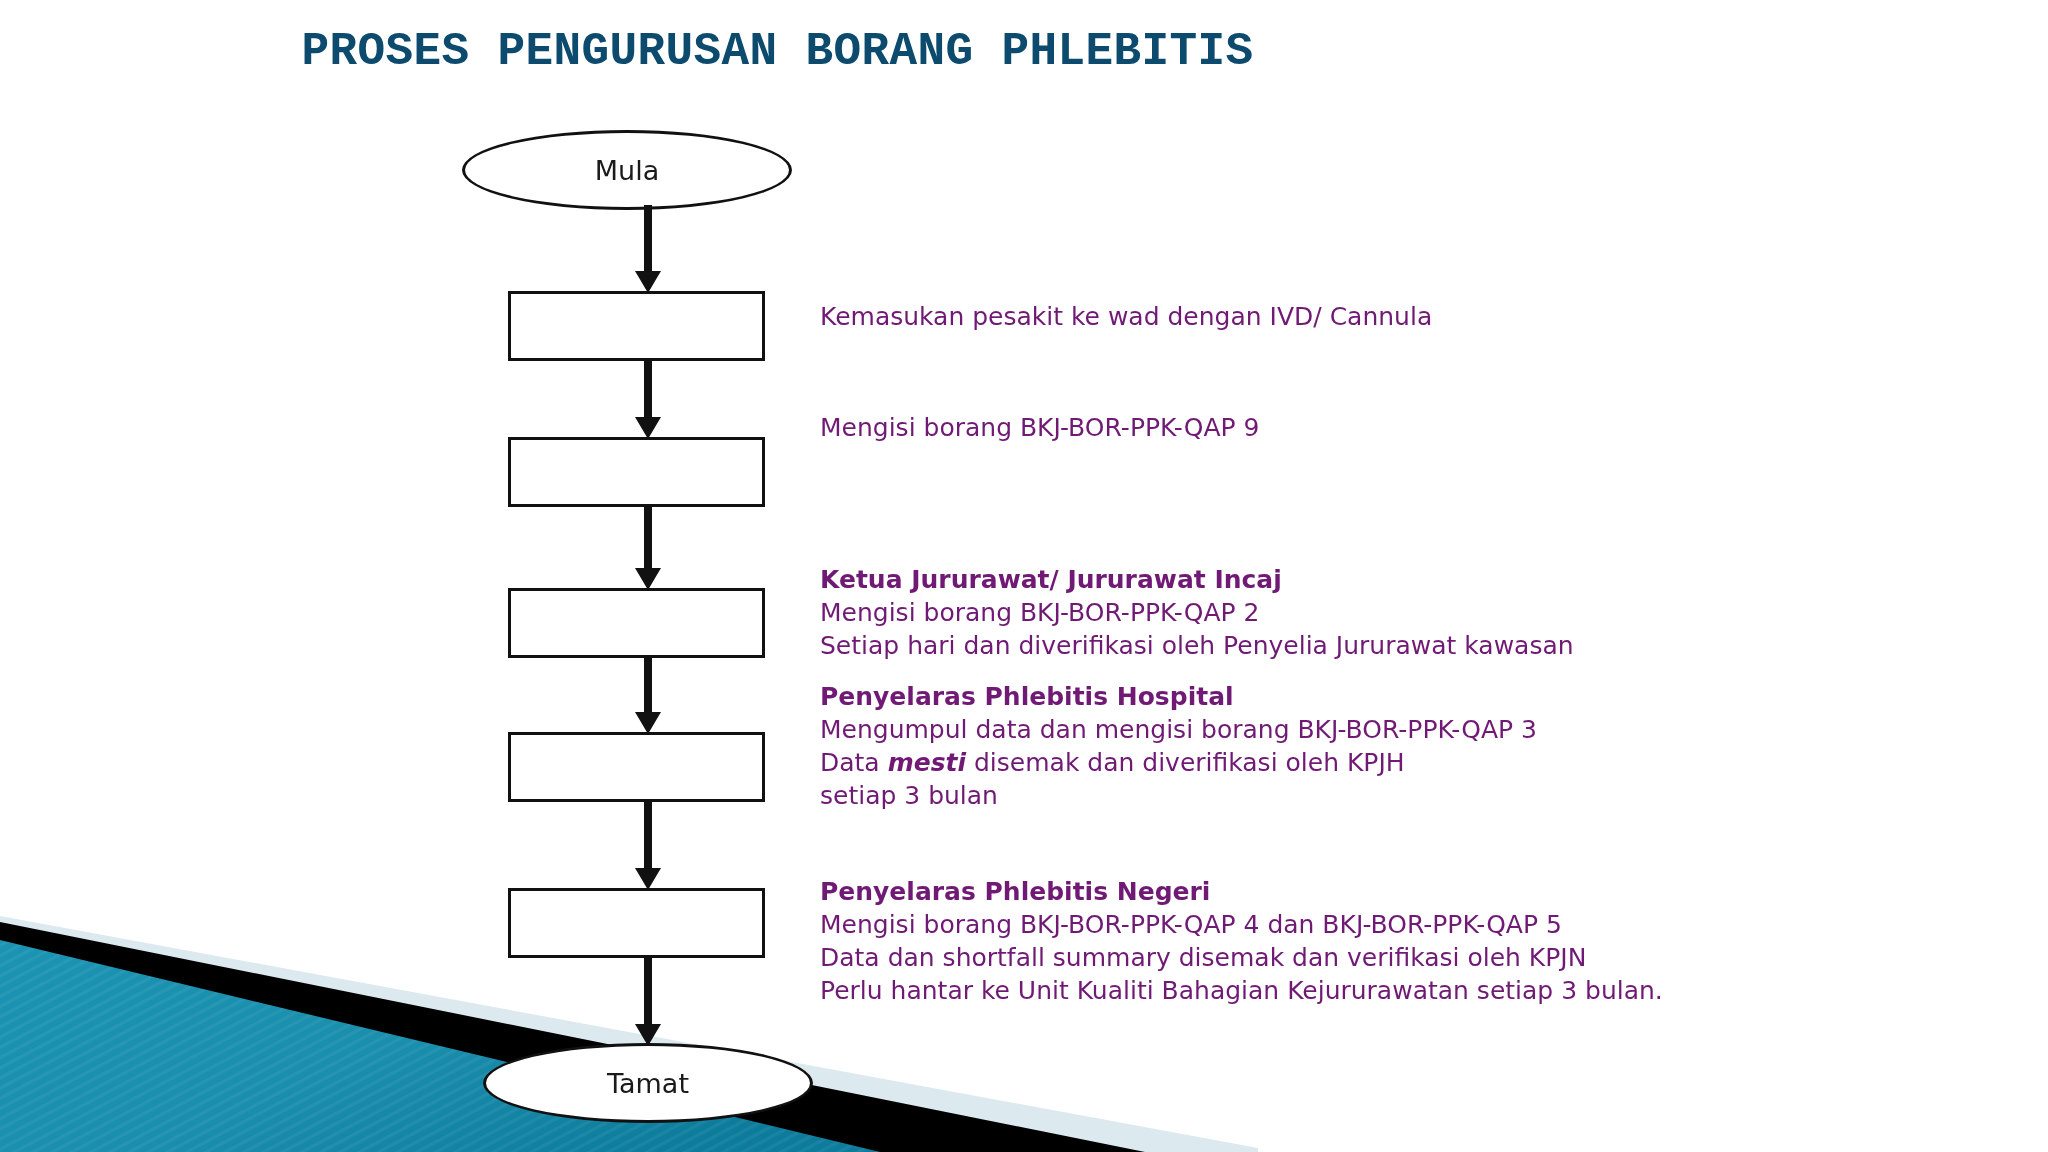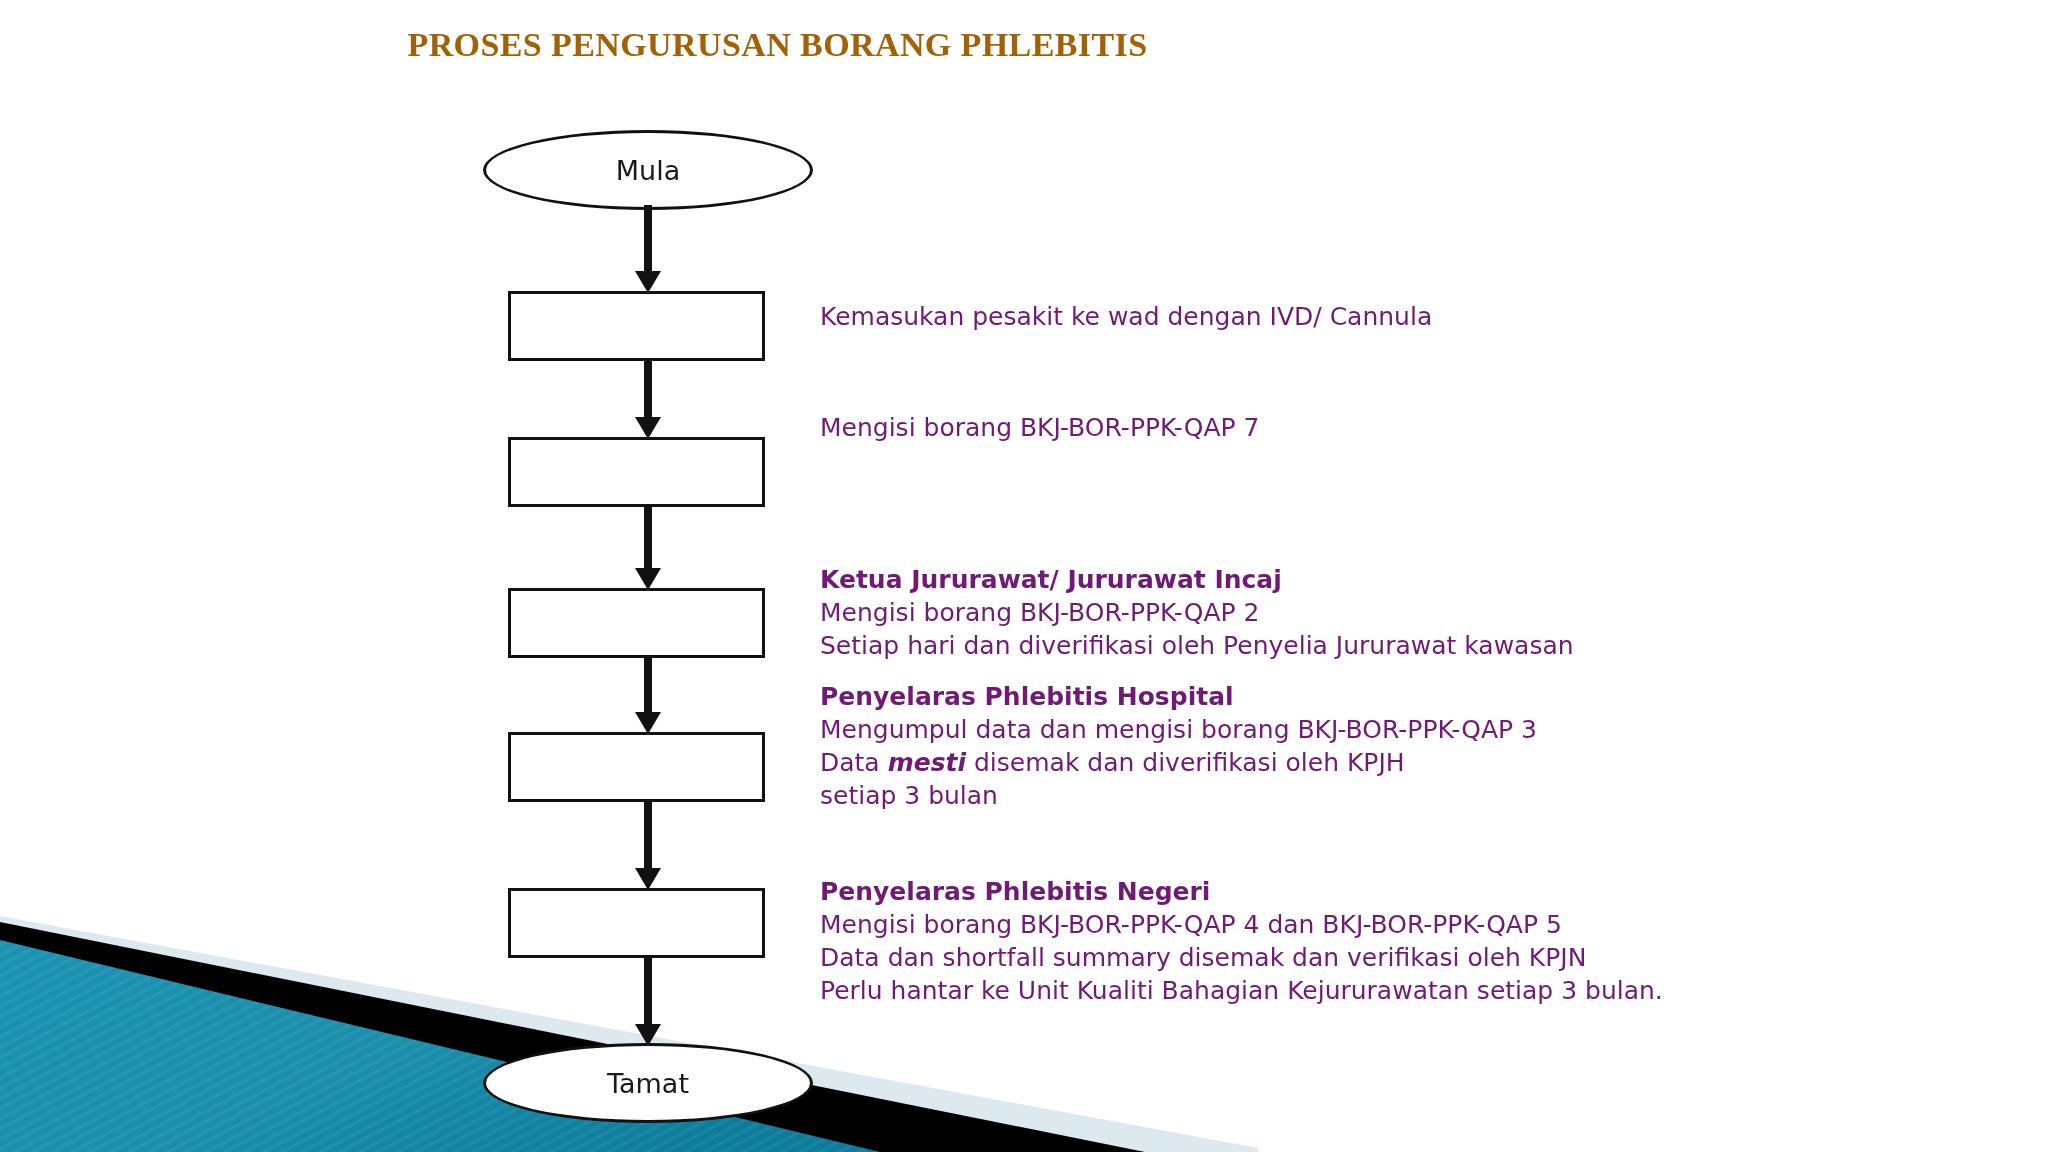--- a/index.html
+++ b/index.html
@@ -26,25 +26,25 @@
     pointer-events: none;
   }
 
   
   #page-title {
     position: absolute;
     left: 0;
     top: 26px;
     width: 1555px;
     text-align: center;
-    font-family: Liberation Serif, serif;
+    font-family: Liberation Mono, monospace;
     font-weight: bold;
-    font-size: 34px;
+    font-size: 46px;
     letter-spacing: 0.4px;
-    color: #a16207;
+    color: #0c4a6e;
   }
 
   
   .flow-terminator {
     position: absolute;
     box-sizing: border-box;
     border: 3px solid #111111;
     border-radius: 50%;
     background: #ffffff;
     display: flex;
@@ -123,42 +123,42 @@
     <polygon points="0,64 1258,296 1258,300 0,300" fill="#dce9ef"></polygon>
 
     <polygon points="0,70 1145,300 0,300" fill="#000000"></polygon>
 
     <polygon points="0,88 880,300 0,300" fill="url(#tealGrad)"></polygon>
     <polygon points="0,88 880,300 0,300" fill="url(#stripePat)"></polygon>
   </svg>
 
   <div id="page-title">PROSES PENGURUSAN BORANG PHLEBITIS</div>
 
-  <div class="flow-terminator" style="left:483px; top:130px; width:330px; height:80px;">
+  <div class="flow-terminator" style="left:462px; top:130px; width:330px; height:80px;">
     <span>Mula</span>
   </div>
 
   <div class="connector" style="left:627px; top:205px; width:42px; height:88px;">
     <div class="shaft" style="height:70px;"></div>
     <div class="head"></div>
   </div>
 
   <div class="flow-box" style="left:508px; top:291px; width:257px; height:70px;"></div>
   <div class="note" style="top:300px;">
       <span class="note-line"><span>Kemasukan pesakit ke wad dengan IVD/ Cannula</span></span>
     </div>
 
   <div class="connector" style="left:627px; top:359px; width:42px; height:80px;">
     <div class="shaft" style="height:62px;"></div>
     <div class="head"></div>
   </div>
 
   <div class="flow-box" style="left:508px; top:437px; width:257px; height:70px;"></div>
   <div class="note" style="top:411px;">
-      <span class="note-line"><span>Mengisi borang BKJ-BOR-PPK-QAP 7</span></span>
+      <span class="note-line"><span>Mengisi borang BKJ-BOR-PPK-QAP 9</span></span>
     </div>
 
   <div class="connector" style="left:627px; top:505px; width:42px; height:85px;">
     <div class="shaft" style="height:67px;"></div>
     <div class="head"></div>
   </div>
 
   <div class="flow-box" style="left:508px; top:588px; width:257px; height:70px;"></div>
   <div class="note" style="top:563px;">
       <span class="note-line note-heading">Ketua Jururawat/ Jururawat Incaj</span>

